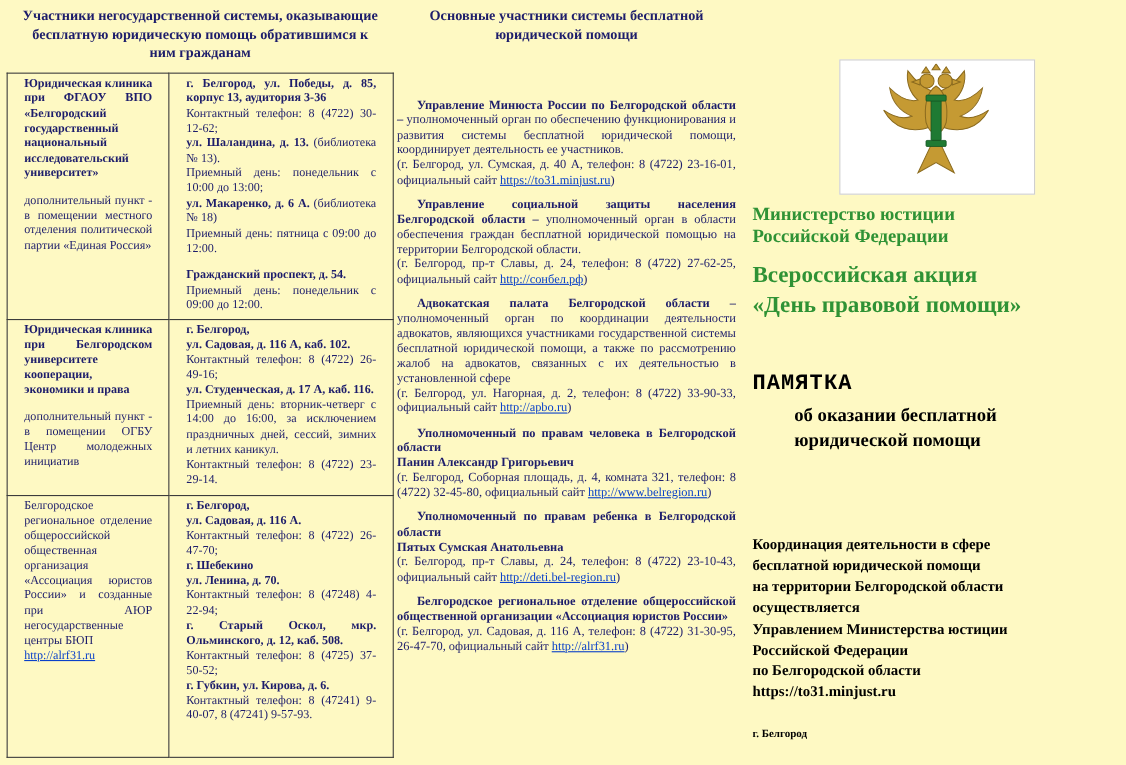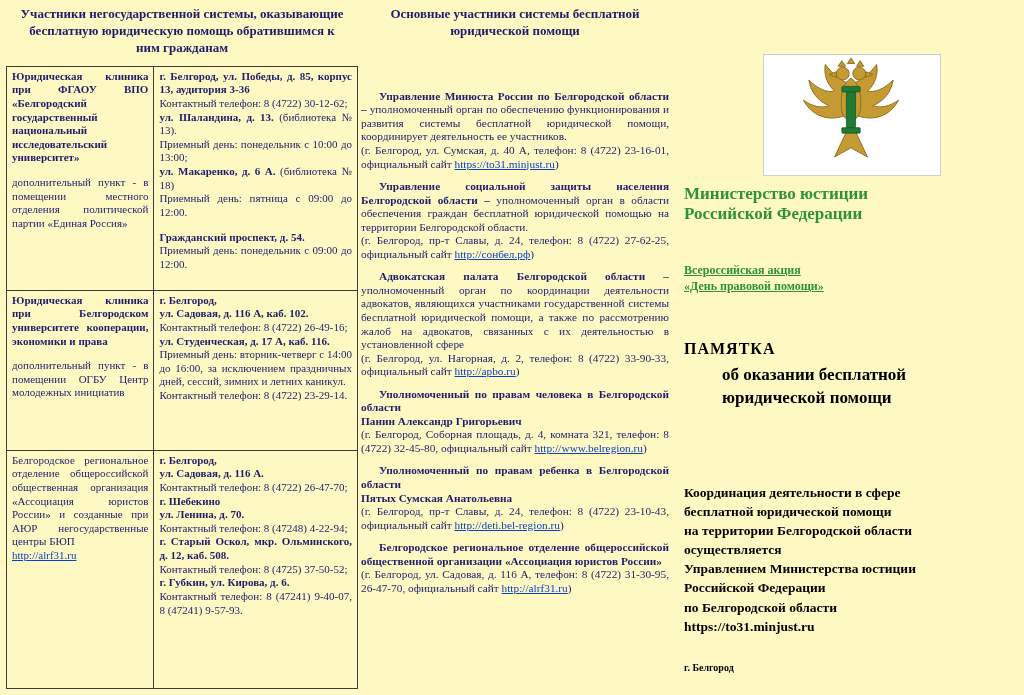--- a/index.html
+++ b/index.html
@@ -8,21 +8,21 @@
   }
   *{box-sizing:border-box;margin:0;padding:0}
   html,body{background:#fff;}
   body{width:1024px;height:695px;font-family:"Liberation Serif","DejaVu Serif",serif;color:var(--text);}
   .page{position:relative;width:1024px;height:695px;background:#fef9c3;overflow:hidden;}
 
   
   .col-left{position:absolute;left:6px;top:4px;width:352px;}
   .left-hdr{font-weight:bold;text-align:center;font-size:13px;line-height:1.3;padding:2px 10px 0;}
   table.tbl{border-collapse:collapse;width:100%;margin-top:9px;table-layout:fixed;}
-  .tbl td{border:1px solid var(--border);vertical-align:top;padding:3px 5px;font-size:11px;line-height:1.24;text-align:justify;}
+  .tbl td{border:1px solid var(--border);vertical-align:top;padding:3px 15px;font-size:11px;line-height:1.24;text-align:justify;}
   .tbl td.org{width:42%;}
   .tbl tr:nth-child(1) td{height:224px;}
   .tbl tr:nth-child(2) td{height:160px;}
   .tbl tr:nth-child(3) td{height:238px;}
 
   .para{margin:0;}
   .para.gap{margin-top:11px;}
   .bd{font-weight:bold;}
   .lnk{color:var(--link);text-decoration:underline;cursor:pointer;}
 
@@ -30,22 +30,22 @@
   .col-mid{position:absolute;left:361px;top:4px;width:308px;}
   .mid-hdr{font-weight:bold;text-align:center;font-size:13px;line-height:1.3;padding:2px 4px 0;}
   .mid-body{margin-top:50px;font-size:11.3px;line-height:1.2;text-align:justify;}
   .mid-body .para.ind{text-indent:18px;}
   .mid-body .para.gap{margin-top:9px;}
 
   
   .col-right{position:absolute;left:684px;top:0;width:336px;height:695px;text-align:left;color:#111;}
   .emblem-box{width:178px;margin:54px auto 0;padding:3px 2px;border:1px solid #cfcfcf;background:#fff;}
   .ministry{color:var(--green);font-size:17px;font-weight:bold;line-height:1.18;margin-top:8px;}
-  .action{color:var(--green);font-size:12px;font-weight:bold;margin-top:38px;line-height:1.35;text-decoration:underline;}
-  .title{font-size:16px;font-weight:bold;letter-spacing:1px;margin-top:46px;color:#000;}
+  .action{color:var(--green);font-size:21px;font-weight:bold;margin-top:10px;line-height:1.35;}
+  .title{font-size:20px;font-weight:bold;letter-spacing:1px;margin-top:46px;color:#000;font-family:Liberation Mono, monospace;}
   .subtitle{font-size:17px;font-weight:bold;line-height:1.3;width:260px;margin:6px auto 0;color:#000;}
   .coord{margin-top:74px;font-size:13.5px;font-weight:bold;line-height:1.42;color:#000;}
   .city{position:absolute;left:0;right:4px;bottom:22px;font-size:10px;font-weight:bold;color:#000;}
 </style>
 </head>
 <body>
 
 <div class="page">
 
   <div class="col-left">

